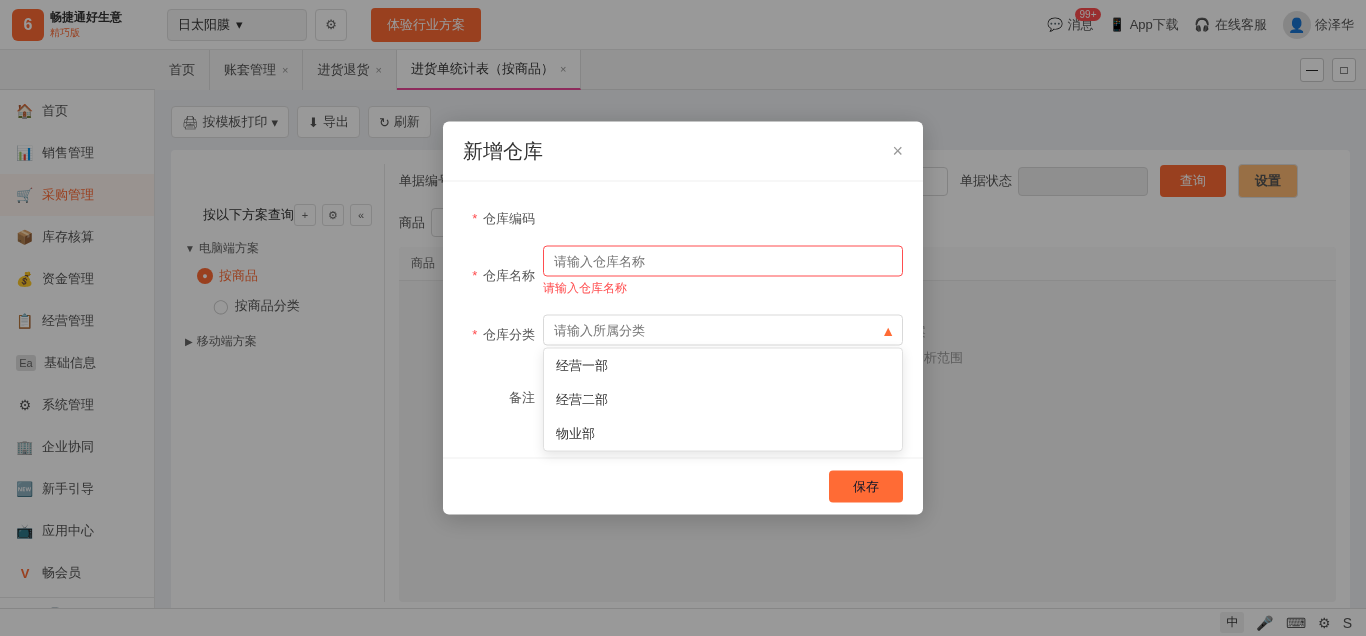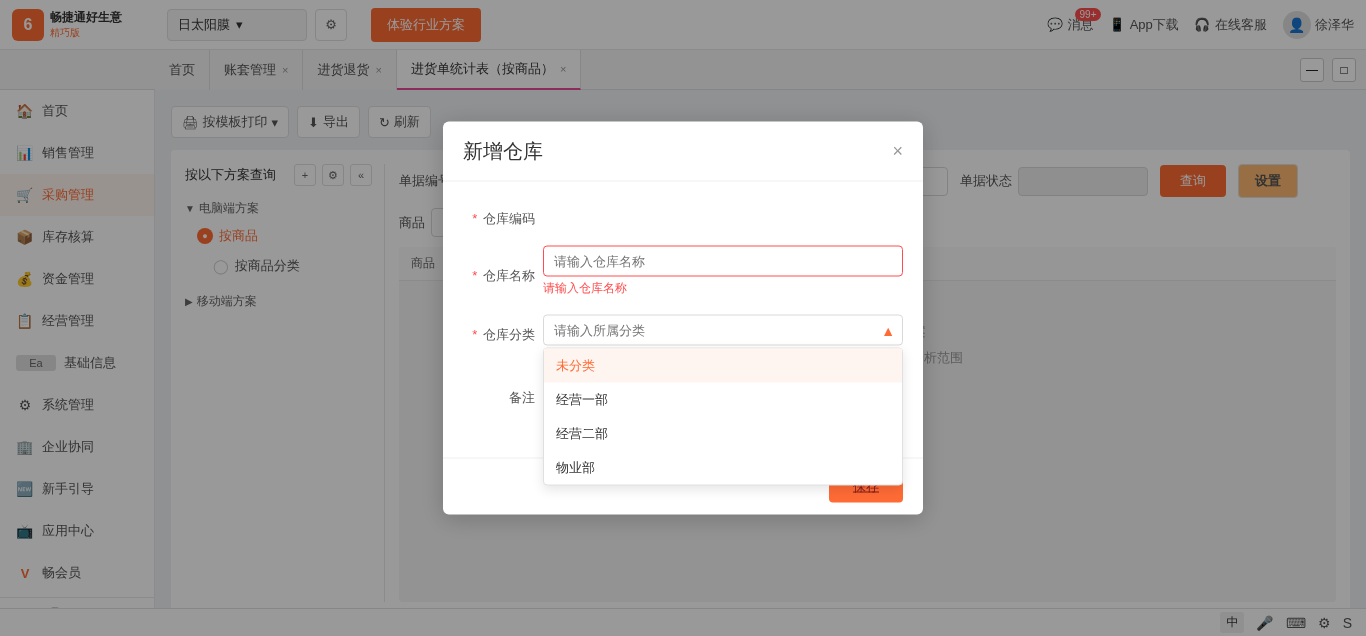--- a/index.html
+++ b/index.html
@@ -129,21 +129,21 @@
       display: flex; align-items: center; gap: 4px;
       border: 1px solid #e0e0e0; border-radius: 4px;
       padding: 6px 10px; cursor: pointer; background: #fff; color: #555; font-size: 13px;
     }
 
     
     .filter-panel {
       width: 200px; border-right: 1px solid #e8e8e8; padding-right: 12px;
     }
     .filter-header {
-      display: flex; align-items: center; justify-content: space-between; margin-bottom: 10px; color: #555;
+      display: flex; align-items: center; justify-content: flex-end; margin-bottom: 10px; color: #555; margin-top: 40px;
     }
     .filter-header-title { font-size: 13px; color: #333; }
     .filter-header-icons { display: flex; gap: 6px; }
     .filter-icon-btn {
       width: 22px; height: 22px; border: 1px solid #e0e0e0; border-radius: 3px;
       display: flex; align-items: center; justify-content: center; cursor: pointer; background: #fff; color: #666; font-size: 11px;
     }
     .scheme-section { margin-top: 8px; }
     .scheme-title {
       font-size: 12px; color: #666; display: flex; align-items: center; gap: 4px;
@@ -244,22 +244,22 @@
     }
     .dropdown-item {
       padding: 8px 12px; font-size: 13px; color: #333; cursor: pointer;
     }
     .dropdown-item.selected { background: #fff5f0; color: #ff6b35; }
     .dialog-footer {
       display: flex; justify-content: flex-end; padding: 12px 20px;
       border-top: 1px solid #f0f0f0; gap: 10px;
     }
     .btn-save {
-      background: #ff6b35; color: #7f1d1d; border: none; border-radius: 4px;
-      padding: 7px 24px; cursor: pointer; font-size: 13px; text-decoration: underline;
+      background: #ff6b35; color: #0f172a; border: none; border-radius: 4px;
+      padding: 7px 24px; cursor: pointer; font-size: 13px;
     }
     .textarea-input {
       flex: 1; border: 1px solid #d9d9d9; border-radius: 4px; padding: 7px 10px;
       font-size: 13px; color: #333; outline: none; resize: none; height: 60px;
     }
 
     .page-header-area {
       display: flex; align-items: center; justify-content: space-between; margin-bottom: 12px;
     }
     .content-inner {
@@ -356,21 +356,21 @@
     </div>
     <div class="sidebar-item">
       <span class="sidebar-icon">💰</span>
       <span>资金管理</span>
     </div>
     <div class="sidebar-item">
       <span class="sidebar-icon">📋</span>
       <span>经营管理</span>
     </div>
     <div class="sidebar-item">
-      <span class="sidebar-icon" style="font-size:11px;background:#e0e0e0;border-radius:3px;width:40px;height:16px;display:flex;align-items:center;justify-content:center;color:#666;">Ea</span>
+      <span class="sidebar-icon" style="font-size:11px;background:#e0e0e0;border-radius:3px;width:20px;height:16px;display:flex;align-items:center;justify-content:center;color:#666;">Ea</span>
       <span>基础信息</span>
     </div>
     <div class="sidebar-item">
       <span class="sidebar-icon">⚙</span>
       <span>系统管理</span>
     </div>
     <div class="sidebar-item">
       <span class="sidebar-icon">🏢</span>
       <span>企业协同</span>
     </div>
@@ -522,21 +522,20 @@
     <div class="dialog-field">
       <div class="dialog-label">
         <span class="required-star">*</span>
         <span>仓库分类</span>
       </div>
       <div class="dialog-select-wrap" style="position:relative;">
         <input class="dialog-select-input" type="text" placeholder="请输入所属分类" style="">
         <span class="select-arrow">▲</span>
         
         <div class="dropdown-list">
-          <div class="dropdown-item selected">未分类</div>
           <div class="dropdown-item">经营一部</div>
           <div class="dropdown-item">经营二部</div>
           <div class="dropdown-item">物业部</div>
         </div>
       </div>
     </div>
 
     <div class="dialog-field">
       <div class="dialog-label">
         <span>备注</span>

